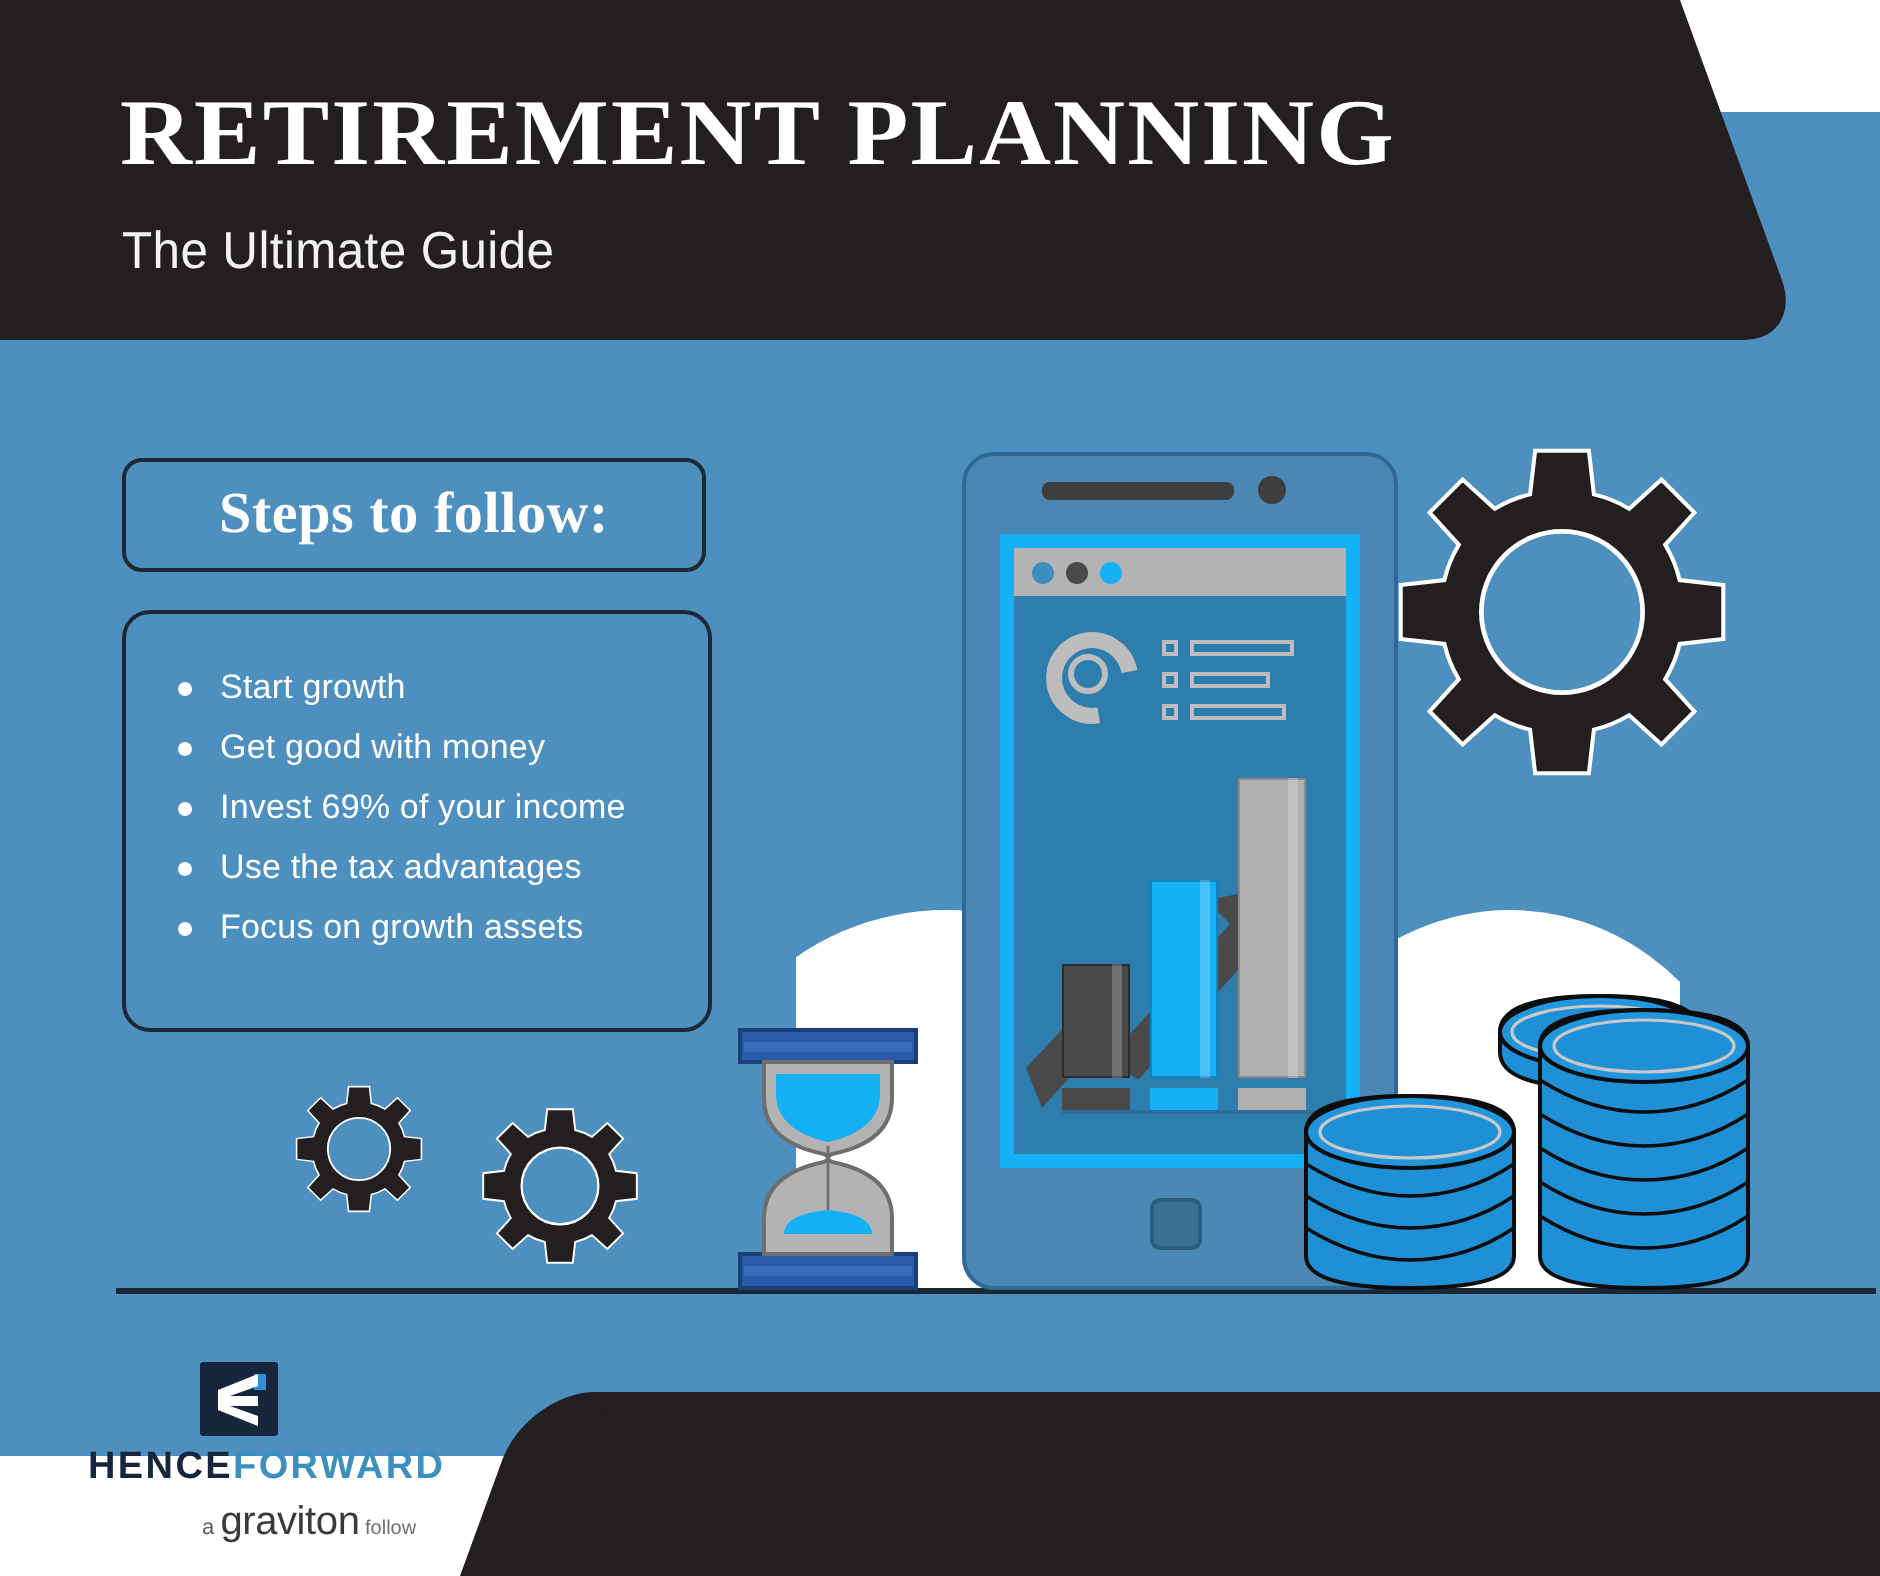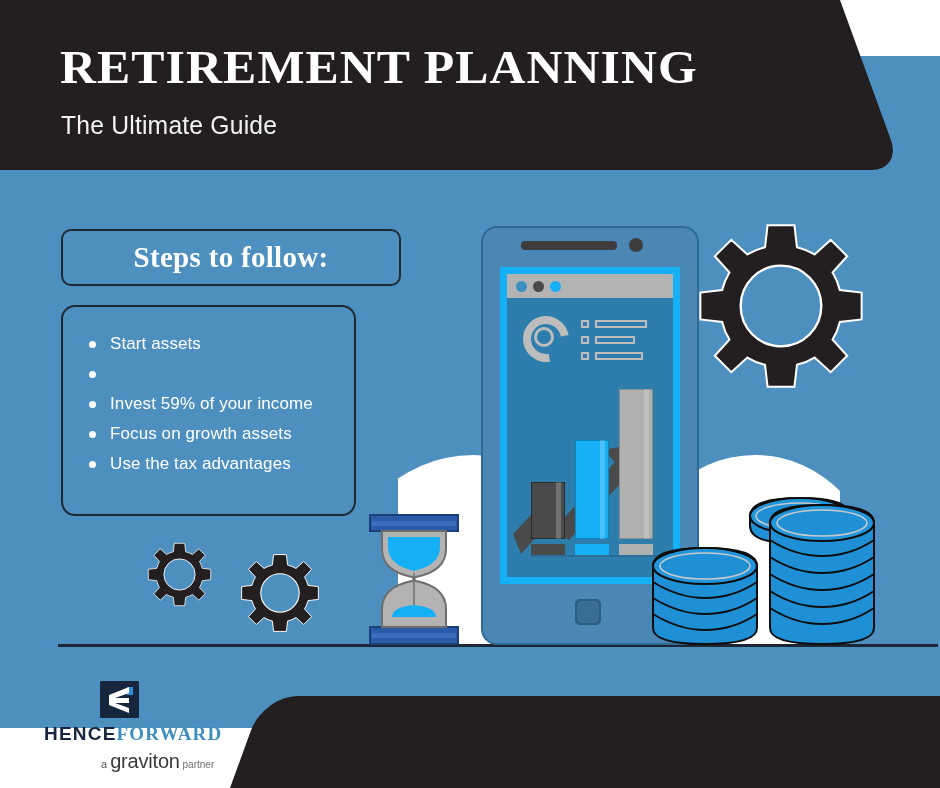--- a/index.html
+++ b/index.html
@@ -29,21 +29,21 @@
     transform:scaleX(1.06);transform-origin:left center;white-space:nowrap;
   }
   .subtitle{
     position:absolute;left:61px;top:110px;
     color:#f2f2f2;font-family:"Liberation Sans",sans-serif;font-weight:400;
     font-size:26px;letter-spacing:.2px;white-space:nowrap;
     transform:scaleX(.95);transform-origin:left center;
   }
   
   .steps-box{
-    position:absolute;left:61px;top:229px;width:340px;height:57px;
+    position:absolute;left:61px;top:229px;width:292px;height:57px;
     border:2px solid #1d2a33;border-radius:10px;box-sizing:border-box;
     display:flex;align-items:center;justify-content:center;
   }
   .steps-box-label{
     color:#fff;font-family:"Liberation Serif",serif;font-weight:bold;font-size:29px;
     letter-spacing:.3px;white-space:nowrap;
   }
   
   .list-box{
     position:absolute;left:61px;top:305px;width:295px;height:211px;
@@ -162,21 +162,21 @@
   }
   .logo-mark{
     position:absolute;left:100px;top:681px;width:39px;height:37px;background:#16263d;
     border-radius:2px;overflow:hidden;
   }
   .logo-word{
     position:absolute;left:44px;top:723px;font-family:"Liberation Sans",sans-serif;
     font-weight:bold;font-size:19px;letter-spacing:1.2px;white-space:nowrap;
   }
   .logo-word .a{color:#16263d;}
-  .logo-word .b{color:#3d8fbf;font-family:Liberation Serif, serif;}
+  .logo-word .b{color:#3d8fbf;}
   .logo-sub{
     position:absolute;left:101px;top:750px;white-space:nowrap;
     font-family:"Liberation Sans",sans-serif;font-size:11px;color:#5a5a5a;
   }
   .logo-sub .g{font-size:20px;color:#3a3a3a;letter-spacing:-.2px;}
   .logo-sub .p{font-size:10px;color:#6e6e6e;}
 </style>
 </head>
 <body>
 
@@ -189,36 +189,37 @@
   <div class="title">RETIREMENT PLANNING</div>
   <div class="subtitle">The Ultimate Guide</div>
 
   <div class="steps-box">
     <span class="steps-box-label">Steps to follow:</span>
   </div>
 
   <div class="list-box">
     <div class="list-item">
       <span class="bullet"></span>
-      <span class="list-label">Start assets</span>
-    </div>
-    <div class="list-item">
-      <span class="bullet"></span>
-    </div>
-    <div class="list-item">
-      <span class="bullet"></span>
-      <span class="list-label">Invest 59% of your income</span>
+      <span class="list-label">Start growth</span>
+    </div>
+    <div class="list-item">
+      <span class="bullet"></span>
+      <span class="list-label">Get good with money</span>
+    </div>
+    <div class="list-item">
+      <span class="bullet"></span>
+      <span class="list-label">Invest 69% of your income</span>
+    </div>
+    <div class="list-item">
+      <span class="bullet"></span>
+      <span class="list-label">Use the tax advantages</span>
     </div>
     <div class="list-item">
       <span class="bullet"></span>
       <span class="list-label">Focus on growth assets</span>
-    </div>
-    <div class="list-item">
-      <span class="bullet"></span>
-      <span class="list-label">Use the tax advantages</span>
     </div>
   </div>
 
   <div class="swoosh">
       <i></i>
     </div>
   <div class="swoosh-line"></div>
   <div class="swoosh2">
       <i></i>
     </div>
@@ -356,16 +357,16 @@
       <path d="M27 6 L33 6 L33 14 L27 14 Z" fill="#2f8fd6"></path>
       <path d="M9 14 L29 6 L29 12 L15 17 L29 17 L29 22 L15 22 L29 27 L29 32 L9 24 Z" fill="#ffffff"></path>
     </svg>
   </div>
 
   <div class="logo-word">
     <span class="a">HENCE</span><span class="b">FORWARD</span>
   </div>
 
   <div class="logo-sub">
-    <span>a </span><span class="g">graviton</span><span class="p"> partner</span>
+    <span>a </span><span class="g">graviton</span><span class="p"> follow</span>
   </div>
 
 </div>
 
 </body></html>

